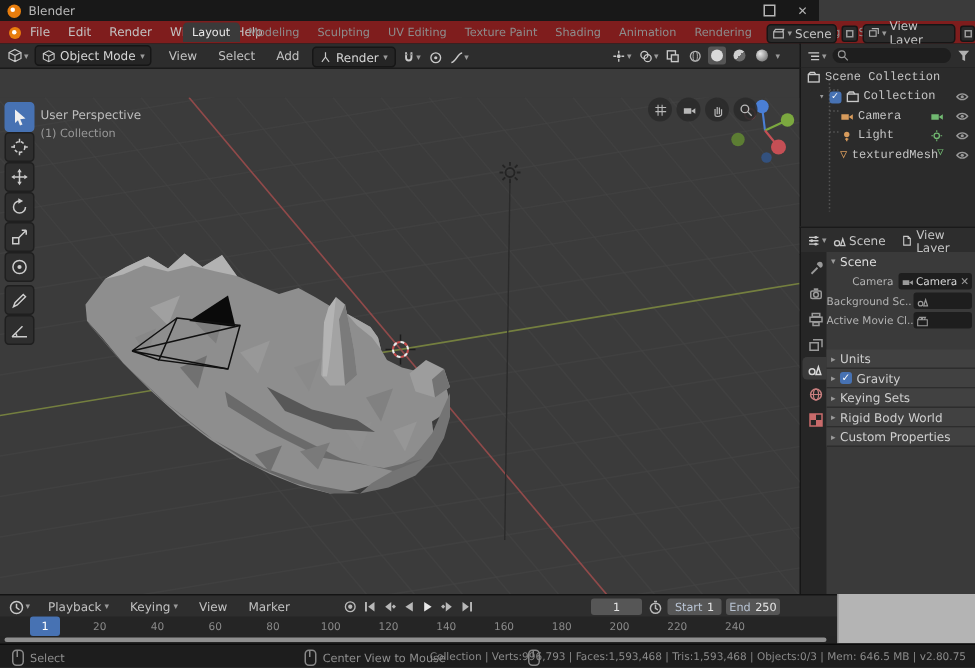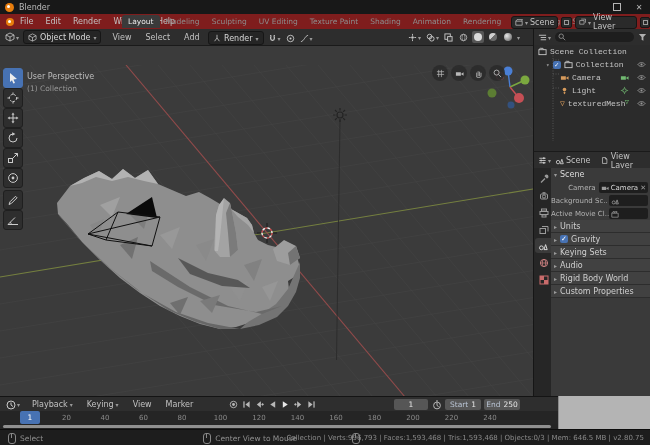--- a/index.html
+++ b/index.html
@@ -2,21 +2,21 @@
 <html><head>
 <meta charset="utf-8">
 <style>
   html,body{margin:0;padding:0;background:#222;}
   #app{position:relative;width:650px;height:445px;background:#3b3b3b;overflow:hidden;
        font-family:"DejaVu Sans",sans-serif;font-size:8px;color:#c4c4c4;-webkit-font-smoothing:antialiased;}
   .abs{position:absolute;}
   .row{display:flex;align-items:center;}
   svg{display:block;}
   
-  #titlebar{left:0;top:0;width:650px;height:14px;background:#181818;}
+  #titlebar{left:0;top:0;width:546px;height:14px;background:#181818;}
   .blogo{width:9px;height:9px;border-radius:50%;background:#e87d0d;position:relative;}
   .blogo:after{content:"";position:absolute;left:2px;top:2px;width:3px;height:3px;border-radius:50%;background:#fff;}
   #win-title{margin-left:5px;color:#b9b9b9;font-size:8px;}
   .winbtn{width:22px;height:14px;display:flex;align-items:center;justify-content:center;color:#b5b5b5;}
   .maxbox{width:6px;height:6px;border:1px solid #b5b5b5;}
   
   #topbar{left:0;top:14px;width:650px;height:15px;background:#7f1d1d;border-bottom:1px solid #0e0e0e;}
   .menus{display:flex;align-items:center;height:100%;}
   .menu{padding:0 6px;color:#c2c2c2;white-space:nowrap;}
   .tabs{display:flex;align-items:center;height:100%;position:absolute;left:122px;top:0;}
@@ -432,41 +432,36 @@
         </span>
       </div>
       <div class="prow">
         <span class="plabel">Active Movie Cl..</span>
         <span class="pfield">
           <svg width="8" height="8" viewBox="0 0 10 10">
               <path d="M1,4 h8 v5 h-8 z M1,4 l1.5,-2 h2 l-1,2 M4.5,4 l1,-2 h2 l-1,2" fill="none" stroke="#9a9a9a" stroke-width=".9"></path>
             </svg>
         </span>
       </div>
-      <div style="margin-top:0">
+      <div style="margin-top:13px">
 
       <div class="pc-row">
           <span class="arr">▸</span>
 
           <span>Units</span>
         </div>
           <div class="pc-row">
           <span class="arr">▸</span>
           <span class="chk"><span>✓</span></span>
           <span>Gravity</span>
         </div>
           <div class="pc-row">
           <span class="arr">▸</span>
 
           <span>Keying Sets</span>
-        </div>
-          <div class="pc-row">
-          <span class="arr">▸</span>
-
-          <span>Audio</span>
         </div>
           <div class="pc-row">
           <span class="arr">▸</span>
 
           <span>Rigid Body World</span>
         </div>
           <div class="pc-row">
           <span class="arr">▸</span>
 
           <span>Custom Properties</span>

